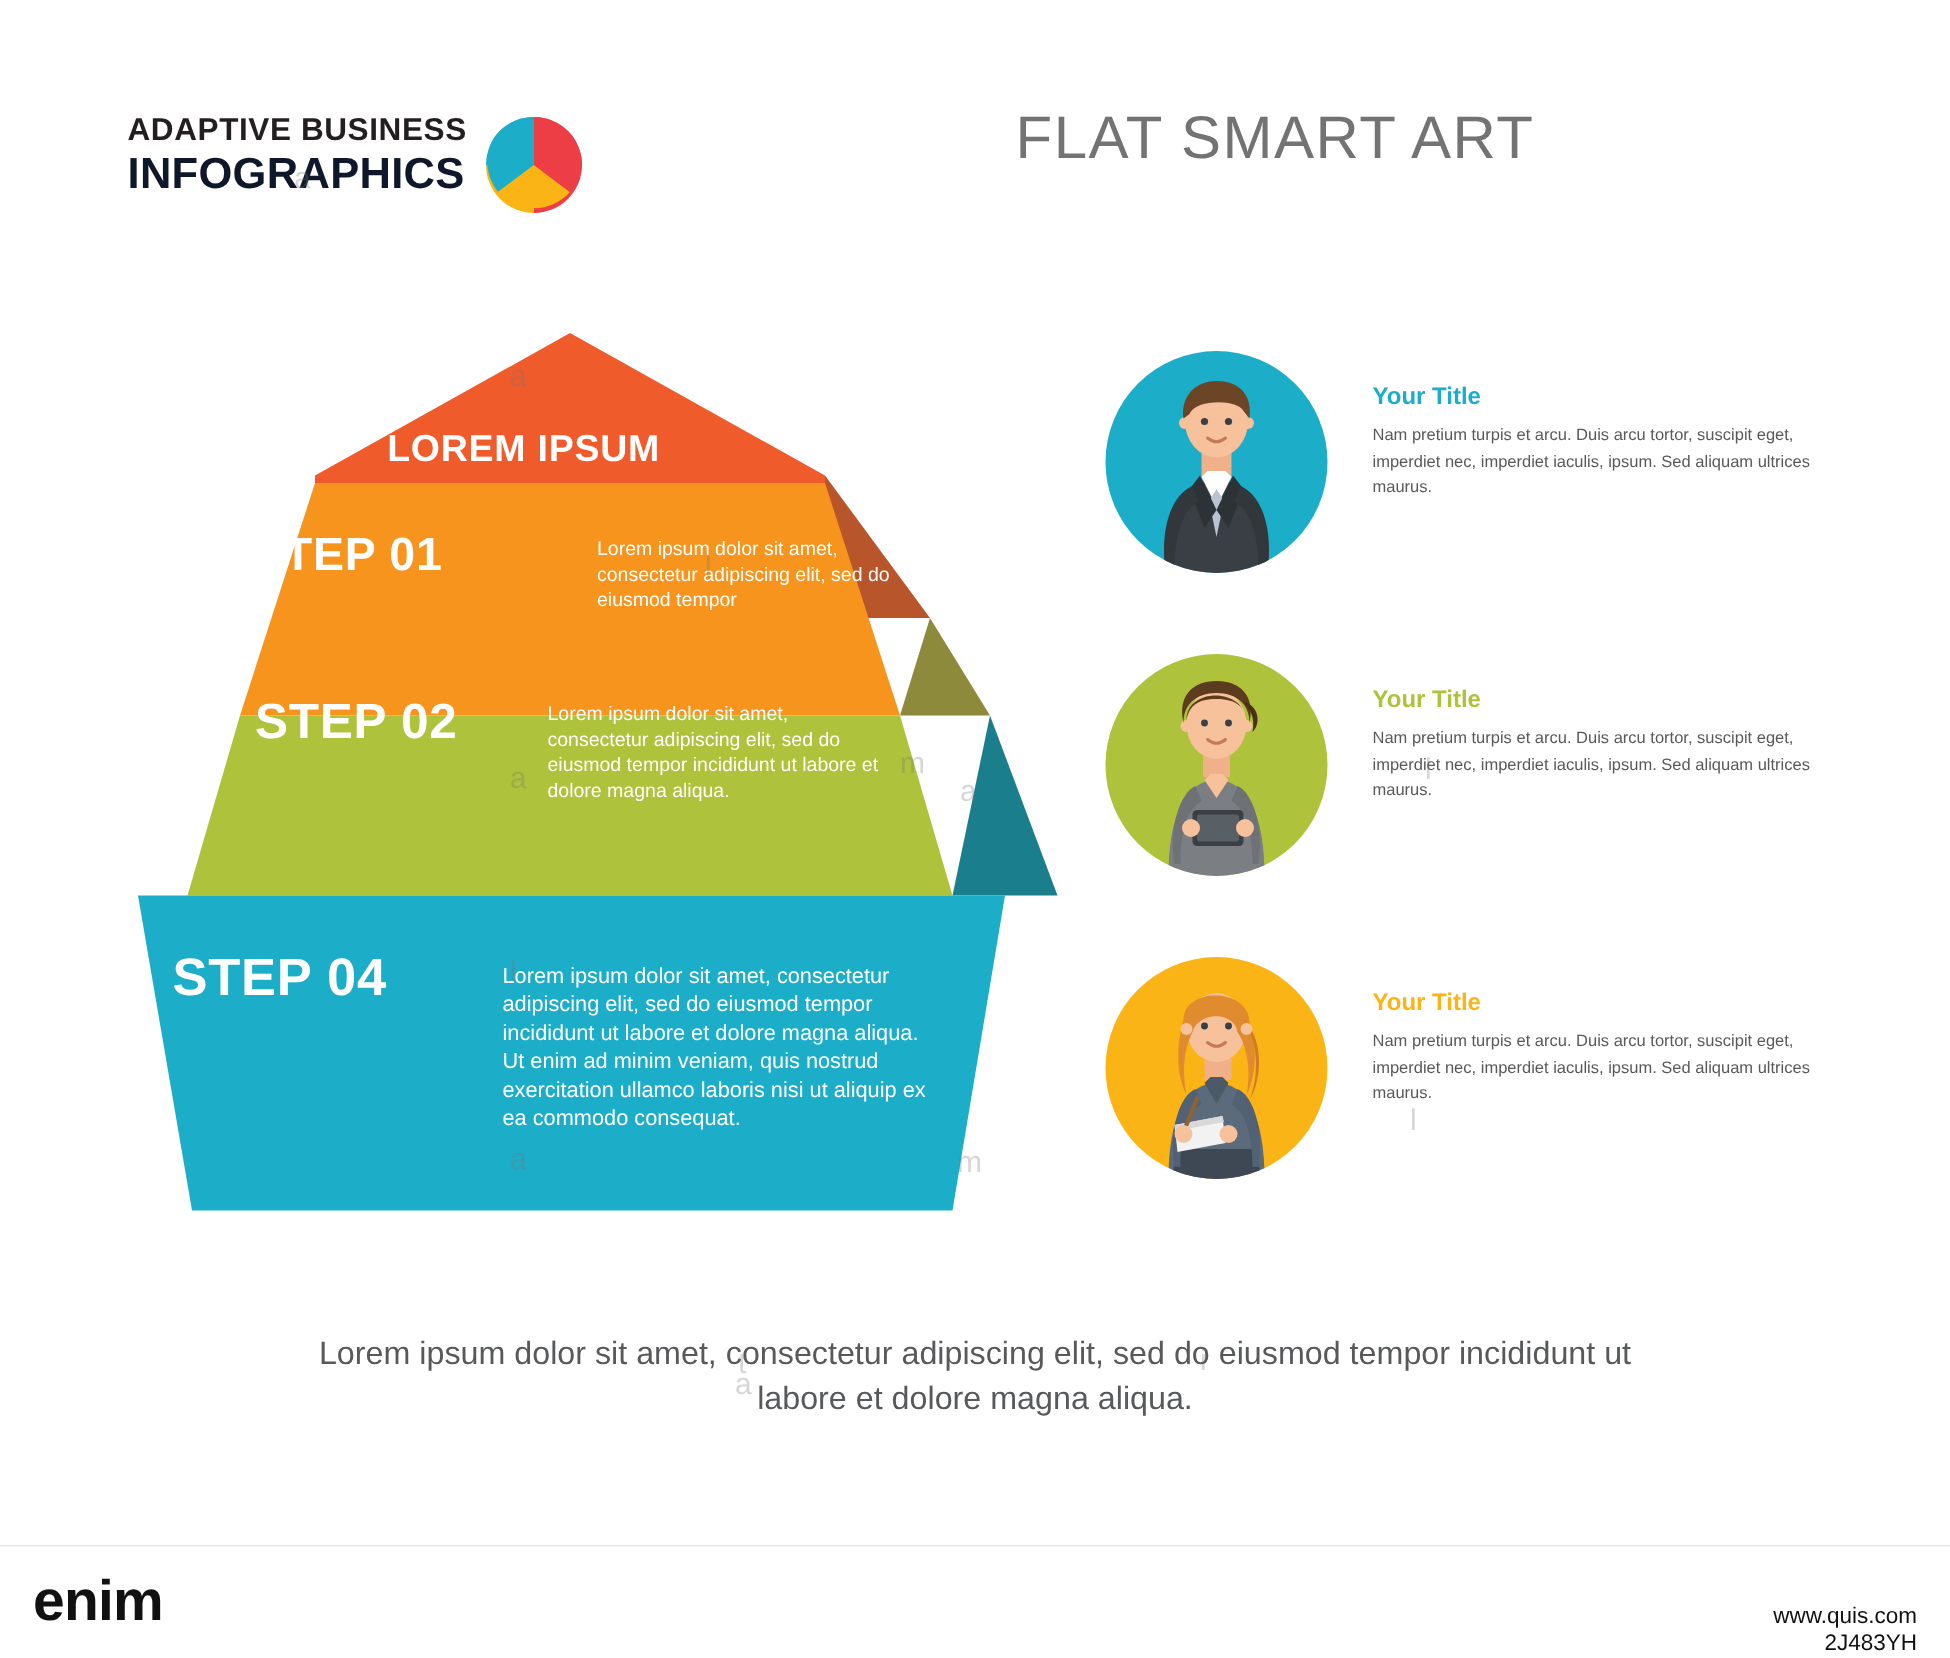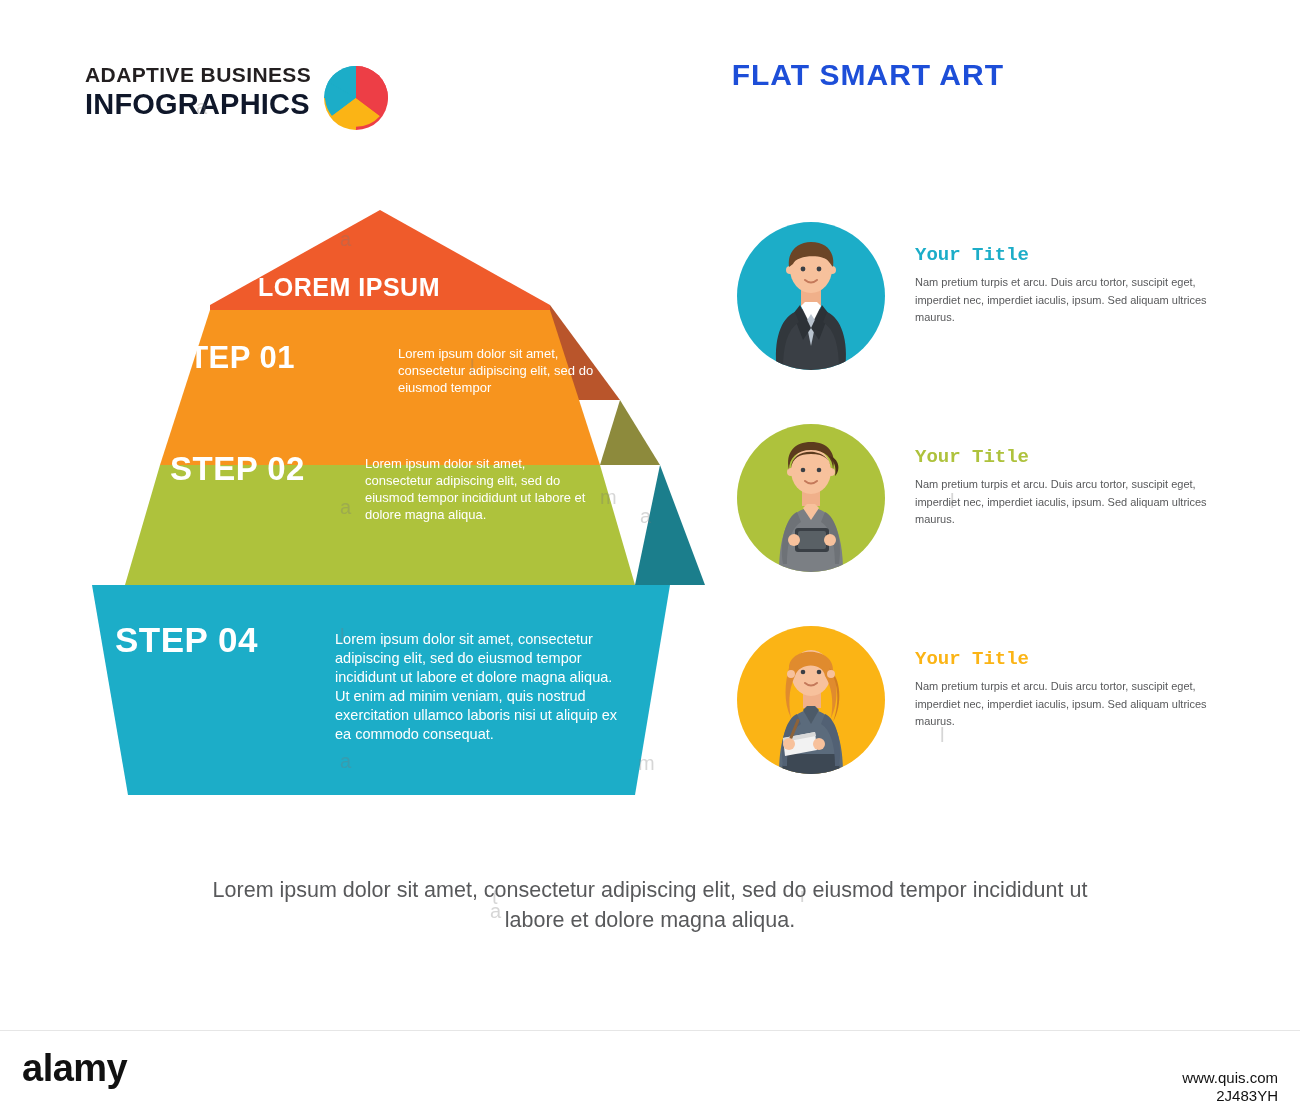--- a/index.html
+++ b/index.html
@@ -9,24 +9,25 @@
   body {
     width: 1300px;
     height: 1105px;
     background: #ffffff;
     font-family: "Liberation Sans", sans-serif;
     position: relative;
     overflow: hidden;
   }
   .stage {
     position: absolute;
-    left: 0; top: 0;
+    left: 0; top: 12px;
     width: 1092px;
     height: 1030px;
     background: #ffffff;
+    padding-left: 19px;
   }
 
   
   .logo-block {
     position: absolute;
     left: 85px;
     top: 62px;
     width: 320px;
   }
   .logo-line1 {
@@ -47,24 +48,24 @@
     position: absolute;
     left: 237px;
     top: 2px;
     width: 68px;
     height: 68px;
   }
   .headline {
     position: absolute;
     right: 88px;
     top: 58px;
-    font-size: 30px;
-    color: #1d4ed8;
+    font-size: 40px;
+    color: #737373;
     letter-spacing: 1px;
-    font-weight: bold;
+    font-weight: normal;
     white-space: nowrap;
   }
 
   
   .pyramid {
     position: absolute;
     left: 60px;
     top: 195px;
     width: 660px;
     height: 620px;
@@ -131,24 +132,23 @@
     border-radius: 50%;
     overflow: hidden;
   }
   .person .txt {
     position: absolute;
     left: 178px;
     top: 22px;
     width: 318px;
   }
   .person .title {
-    font-size: 19px;
+    font-size: 16px;
     font-weight: bold;
     margin-bottom: 8px;
-    font-family: Liberation Mono, monospace;
   }
   .person .desc {
     font-size: 11px;
     color: #58595b;
     line-height: 17.5px;
   }
 
   #person-1 { left: 737px; top: 222px; }
   #person-2 { left: 737px; top: 424px; }
   #person-3 { left: 737px; top: 626px; }
@@ -385,16 +385,16 @@
   <span class="wm" style="left:638px; top:752px;">m</span>
   <span class="wm" style="left:950px; top:490px;">l</span>
   <span class="wm" style="left:940px; top:724px;">l</span>
   <span class="wm" style="left:492px; top:886px;">t</span>
   <span class="wm" style="left:800px; top:884px;">i</span>
   <span class="wm" style="left:196px; top:96px;">a</span>
   <span class="wm" style="left:490px; top:900px;">a</span>
 </div>
 
 <div class="alamy-bar">
-  <div class="alamy-logo">alamy</div>
+  <div class="alamy-logo">enim</div>
   <div class="alamy-id">2J483YH</div>
   <div class="alamy-url">www.quis.com</div>
 </div>
 
 </body></html>

